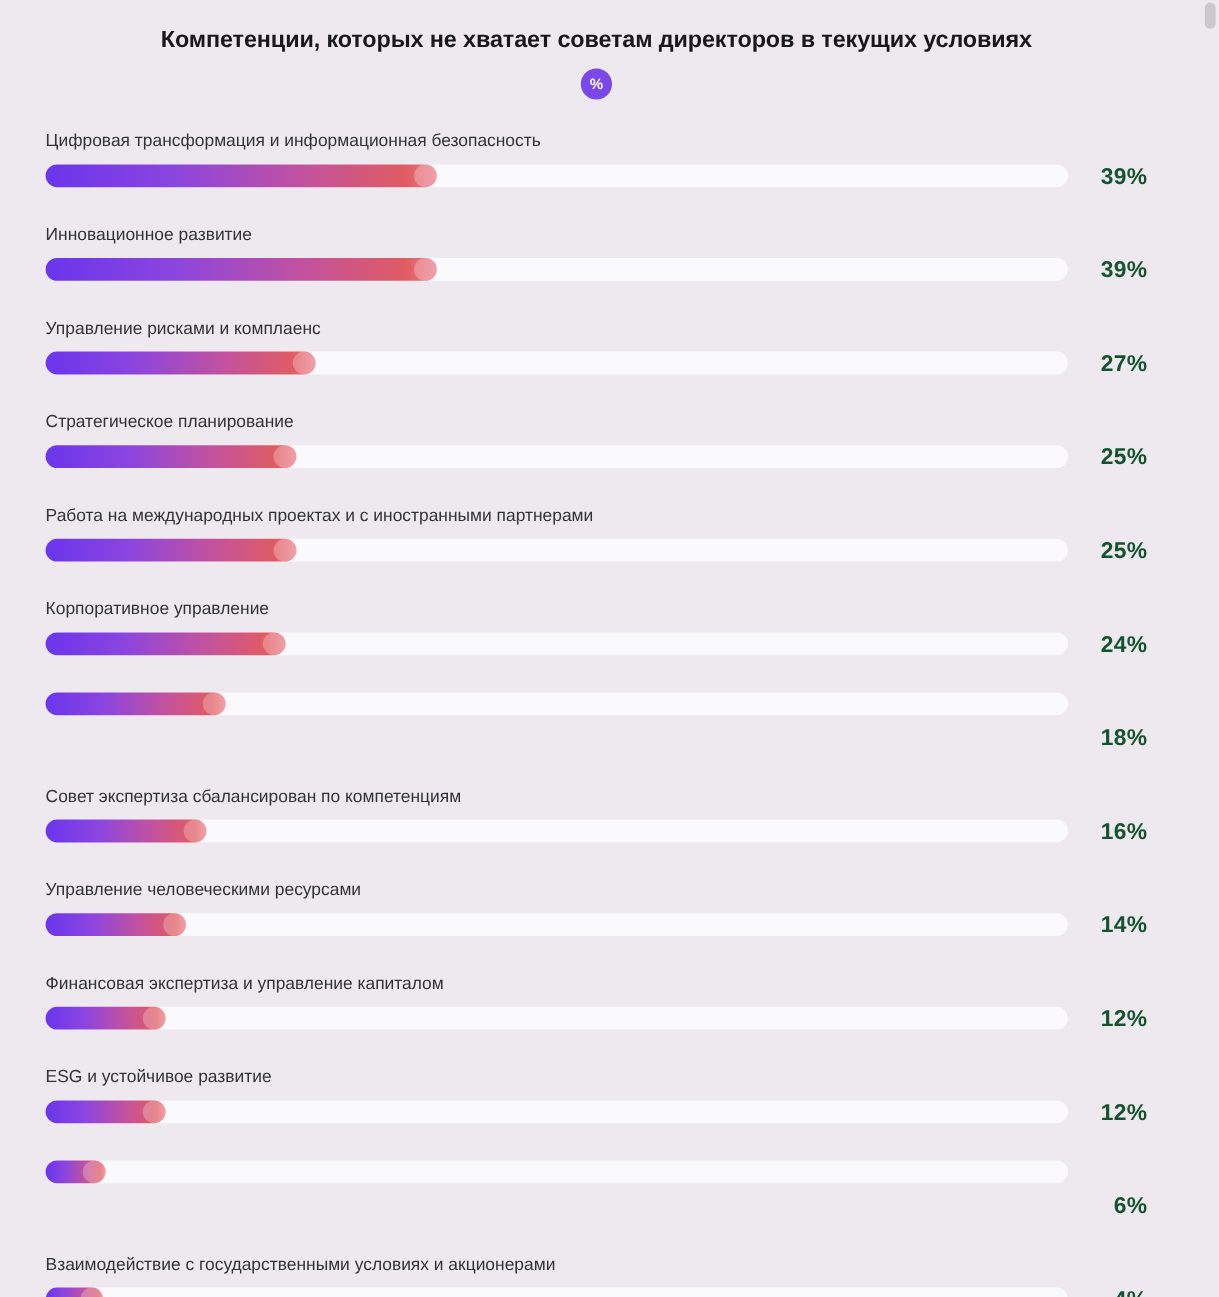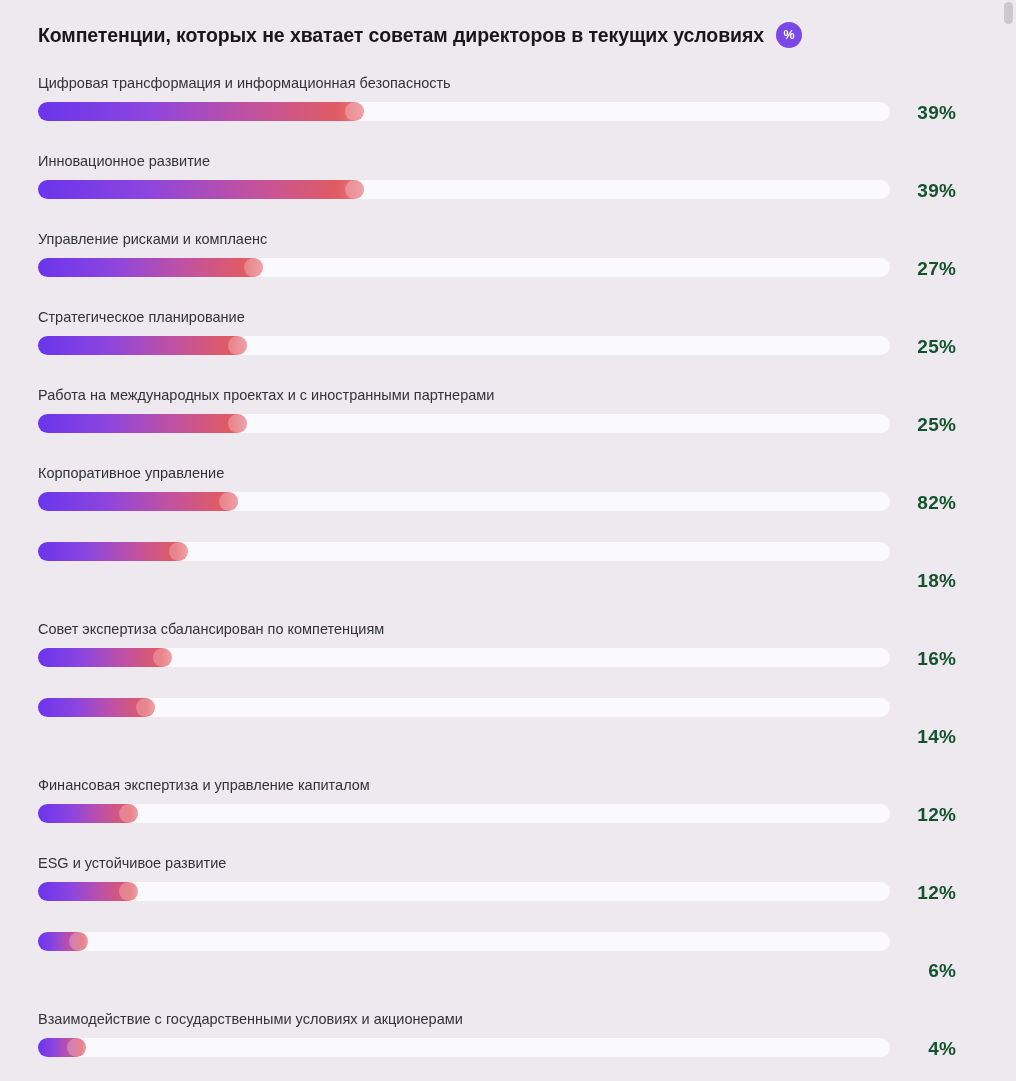--- a/index.html
+++ b/index.html
@@ -25,20 +25,21 @@
     position: relative;
   }
 
   
   .header {
     display: flex;
     align-items: center;
     gap: 12px;
     padding-top: 22px;
     padding-bottom: 26px;
+    flex-direction: column;
   }
 
   .header-title {
     font-size: 19.5px;
     font-weight: 700;
     letter-spacing: -0.1px;
     color: #17171C;
     white-space: nowrap;
   }
 
@@ -201,40 +202,41 @@
         </div>
         <div class="pct-value">25%</div>
       </div>
       <div class="row">
         <div class="row-label">Корпоративное управление</div>
         <div class="bar-line">
           <div class="track">
             <div class="fill" style="width: 200.4px;"></div>
           </div>
         </div>
-        <div class="pct-value">82%</div>
+        <div class="pct-value">24%</div>
       </div>
       <div class="row">
         <div class="bar-line">
           <div class="track">
             <div class="fill" style="width: 150.3px;"></div>
           </div>
         </div>
         <div class="pct-value">18%</div>
       </div>
       <div class="row">
         <div class="row-label">Совет экспертиза сбалансирован по компетенциям</div>
         <div class="bar-line">
           <div class="track">
             <div class="fill" style="width: 133.6px;"></div>
           </div>
         </div>
         <div class="pct-value">16%</div>
       </div>
       <div class="row">
+        <div class="row-label">Управление человеческими ресурсами</div>
         <div class="bar-line">
           <div class="track">
             <div class="fill" style="width: 116.9px;"></div>
           </div>
         </div>
         <div class="pct-value">14%</div>
       </div>
       <div class="row">
         <div class="row-label">Финансовая экспертиза и управление капиталом</div>
         <div class="bar-line">

